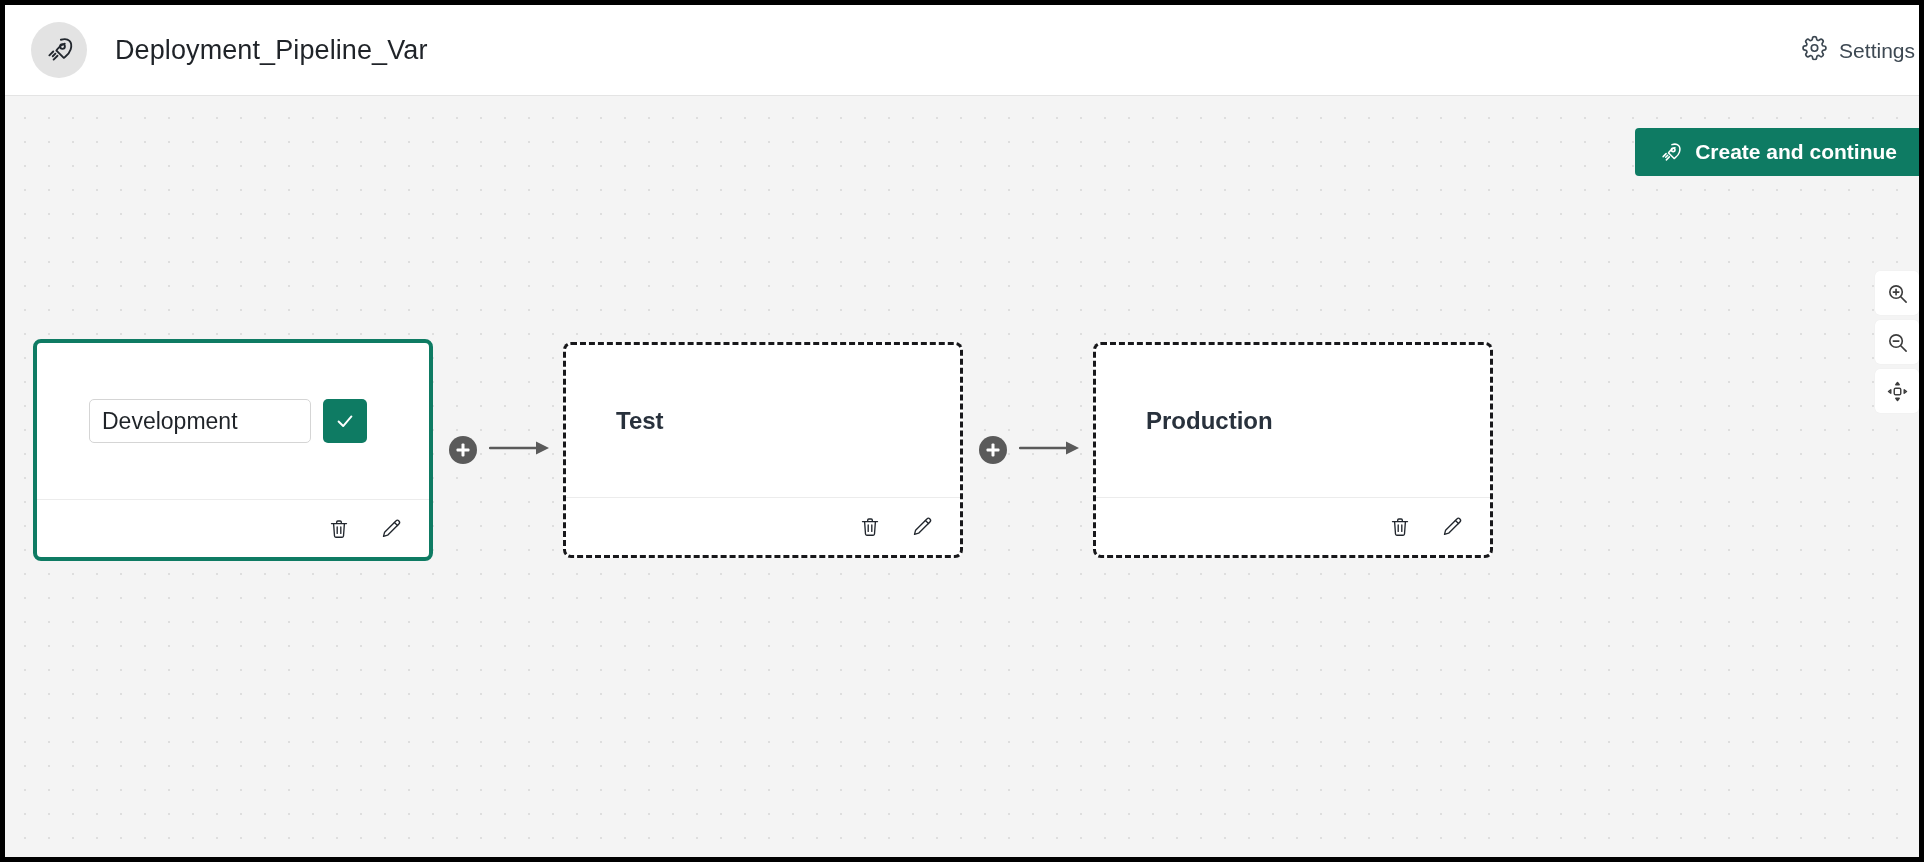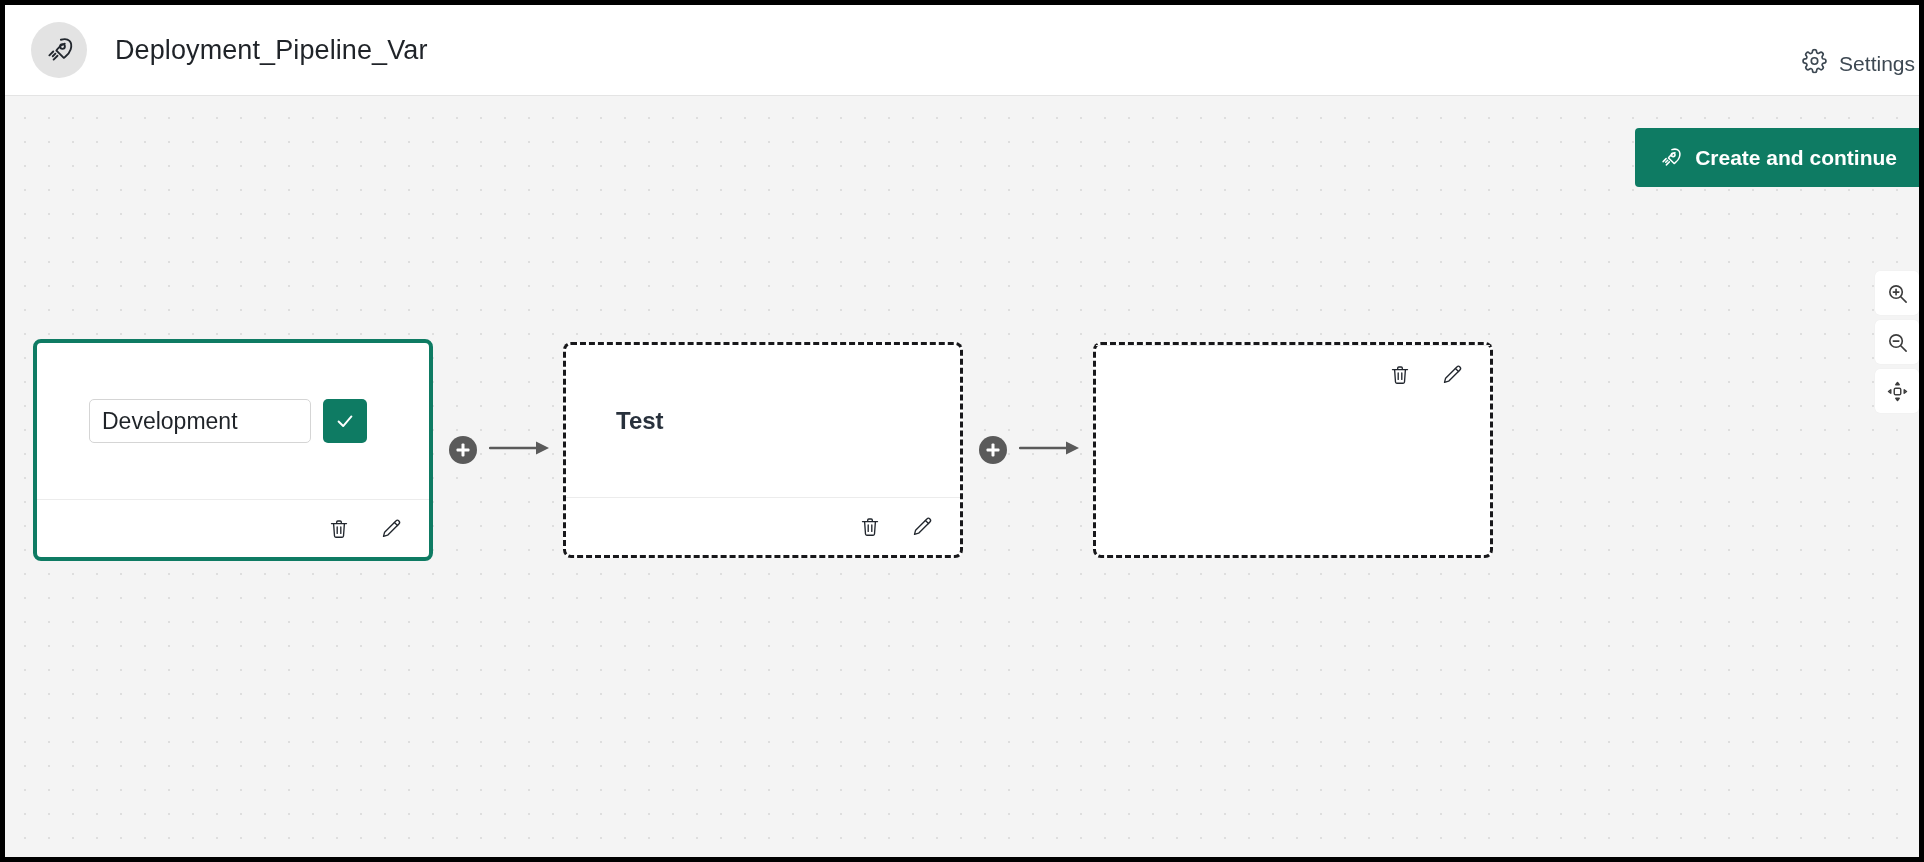--- a/index.html
+++ b/index.html
@@ -56,21 +56,20 @@
 
   .header-right {
     position: absolute;
     right: -6px;
     top: 50%;
     transform: translateY(-50%);
     display: flex;
     align-items: center;
     gap: 12px;
     padding-right: 10px;
-    margin-top: 13px;
   }
   .settings-label {
     font-size: 21px;
     color: #3d4852;
     white-space: nowrap;
   }
 
   
   .canvas {
     position: relative;
@@ -81,21 +80,21 @@
     background-size: 24px 24px;
     background-position: 8px 10px;
     overflow: hidden;
   }
 
   
   .create-btn {
     position: absolute;
     top: 32px;
     right: -4px;
-    height: 59px;
+    height: 48px;
     background: #0e7b63;
     color: #ffffff;
     border: none;
     border-radius: 4px;
     display: flex;
     align-items: center;
     gap: 13px;
     padding: 0 26px 0 24px;
     font-family: inherit;
     font-size: 21px;
@@ -400,20 +399,23 @@
         <button class="add-node-btn"></button>
         <span class="arrow">
           <svg width="62" height="18" viewBox="0 0 62 18">
             <path d="M1 9 H48" stroke="#5a5a5a" stroke-width="2.4" stroke-linecap="round" fill="none"></path>
             <path d="M47 2.6 60 9 47 15.4 Z" fill="#5a5a5a"></path>
           </svg>
         </span>
       </div>
 
       <div class="node draft">
+        <div class="node-body">
+          <span class="node-name-static">Production</span>
+        </div>
         <div class="node-footer">
           <button class="icon-btn">
             <span>
               <svg width="24" height="24" viewBox="0 0 24 24" fill="none" stroke="#22272e" stroke-width="1.35" stroke-linecap="round" stroke-linejoin="round">
                 <path d="M4.5 6.6h15M9.7 6.6V5.1c0-.6.5-1.1 1.1-1.1h2.4c.6 0 1.1.5 1.1 1.1v1.5"></path>
                 <path d="M6.6 6.6 7.5 19c.05.7.6 1.2 1.3 1.2h6.4c.7 0 1.25-.5 1.3-1.2l.9-12.4"></path>
                 <path d="M10.2 10v6.4M13.8 10v6.4"></path>
               </svg>
             </span>
           </button>

